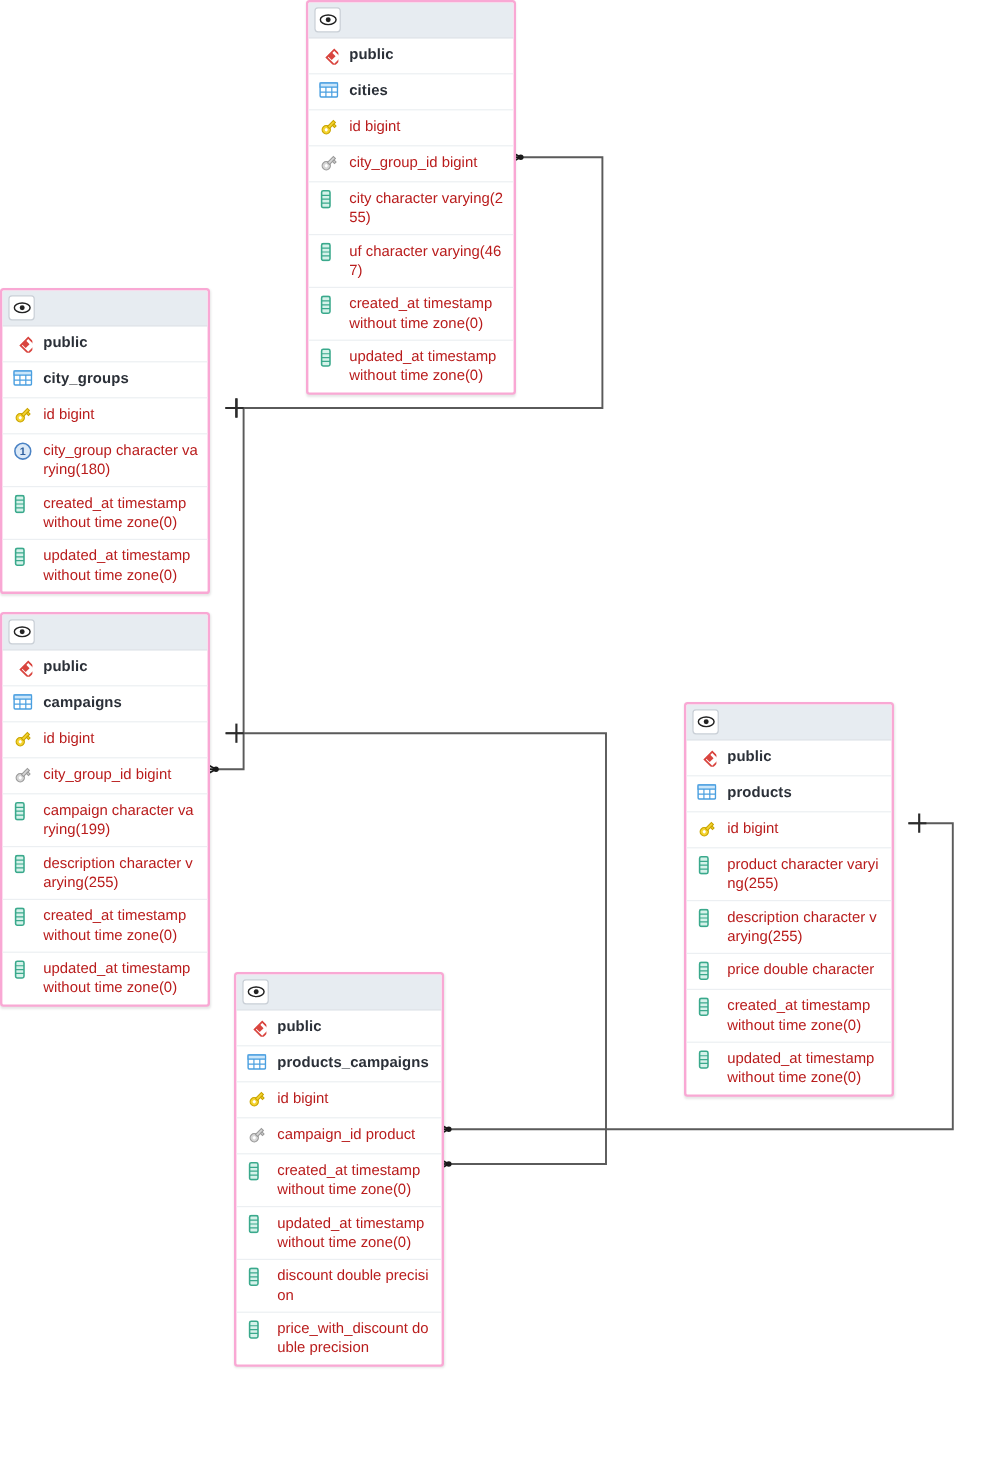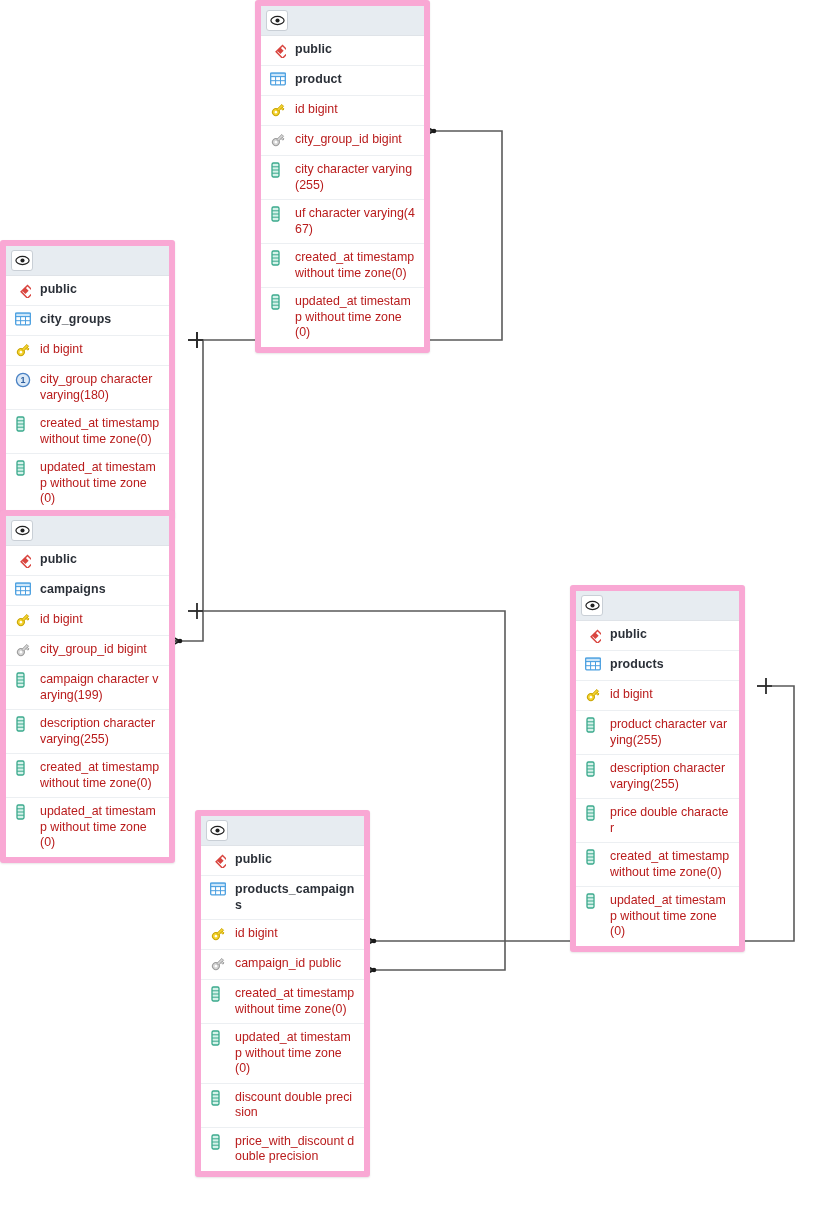--- a/index.html
+++ b/index.html
@@ -9,21 +9,21 @@
     font-family: "Liberation Sans", sans-serif;
     overflow: hidden;
   }
   #canvas { position: relative; width: 836px; height: 1223px; }
 
   svg.links { position: absolute; left: 0; top: 0; width: 836px; height: 1223px; pointer-events: none; }
 
   .table-node {
     position: absolute;
     background: #ffffff;
-    border: 6px solid #f9a8d4;
+    border: 2px solid #f9a8d4;
     border-radius: 3px;
     box-shadow: 0 1px 2px rgba(0,0,0,0.10);
     overflow: hidden;
   }
   .node-header {
     height: 30px;
     background: #e7ecf1;
     border-bottom: 1px solid #dfe3e8;
     display: flex;
     align-items: center;
@@ -134,21 +134,21 @@
         <div class="row bold">
           <span class="ico">
 <svg width="16" height="14" viewBox="0 0 16 14">
               <rect x="0.7" y="1.2" width="14.6" height="11.6" rx="1" fill="#ffffff" stroke="#4a9fe0" stroke-width="1.3"></rect>
               <rect x="0.7" y="1.2" width="14.6" height="3.4" fill="#cbe6fa" stroke="#4a9fe0" stroke-width="1.1"></rect>
               <line x1="5.6" y1="4.6" x2="5.6" y2="12.8" stroke="#4a9fe0" stroke-width="1"></line>
               <line x1="10.5" y1="4.6" x2="10.5" y2="12.8" stroke="#4a9fe0" stroke-width="1"></line>
               <line x1="0.7" y1="8.7" x2="15.3" y2="8.7" stroke="#4a9fe0" stroke-width="1"></line>
             </svg>
 </span>
-          <span class="txt">product</span>
+          <span class="txt">cities</span>
         </div>
         <div class="row">
           <span class="ico">
 <svg width="16" height="16" viewBox="0 0 16 16">
               <g transform="rotate(-45 8 8)">
                 <circle cx="5" cy="8" r="3.4" fill="#f5d431" stroke="#c9a400" stroke-width="1"></circle>
                 <circle cx="5" cy="8" r="1.3" fill="#ffffff"></circle>
                 <rect x="7.6" y="6.8" width="7" height="2.4" fill="#f5d431" stroke="#c9a400" stroke-width="0.9"></rect>
                 <rect x="11.2" y="9.2" width="1.8" height="2.3" fill="#f5d431" stroke="#c9a400" stroke-width="0.9"></rect>
               </g>
@@ -536,21 +536,21 @@
           <span class="ico">
 <svg width="16" height="16" viewBox="0 0 16 16">
               <g transform="rotate(-45 8 8)">
                 <circle cx="5" cy="8" r="3.4" fill="#d6d6d6" stroke="#9a9a9a" stroke-width="1"></circle>
                 <circle cx="5" cy="8" r="1.3" fill="#ffffff"></circle>
                 <rect x="7.6" y="6.8" width="7" height="2.4" fill="#d6d6d6" stroke="#9a9a9a" stroke-width="0.9"></rect>
                 <rect x="11.2" y="9.2" width="1.8" height="2.3" fill="#d6d6d6" stroke="#9a9a9a" stroke-width="0.9"></rect>
               </g>
             </svg>
 </span>
-          <span class="txt">campaign_id public</span>
+          <span class="txt">campaign_id product</span>
         </div>
         <div class="row">
           <span class="ico">
 <svg width="11" height="16" viewBox="0 0 11 16">
               <rect x="2" y="1" width="7" height="14" rx="1.4" fill="#d6f2ea" stroke="#3aa98c" stroke-width="1.3"></rect>
               <line x1="2" y1="4.8" x2="9" y2="4.8" stroke="#3aa98c" stroke-width="1"></line>
               <line x1="2" y1="8" x2="9" y2="8" stroke="#3aa98c" stroke-width="1"></line>
               <line x1="2" y1="11.2" x2="9" y2="11.2" stroke="#3aa98c" stroke-width="1"></line>
             </svg>
 </span>

